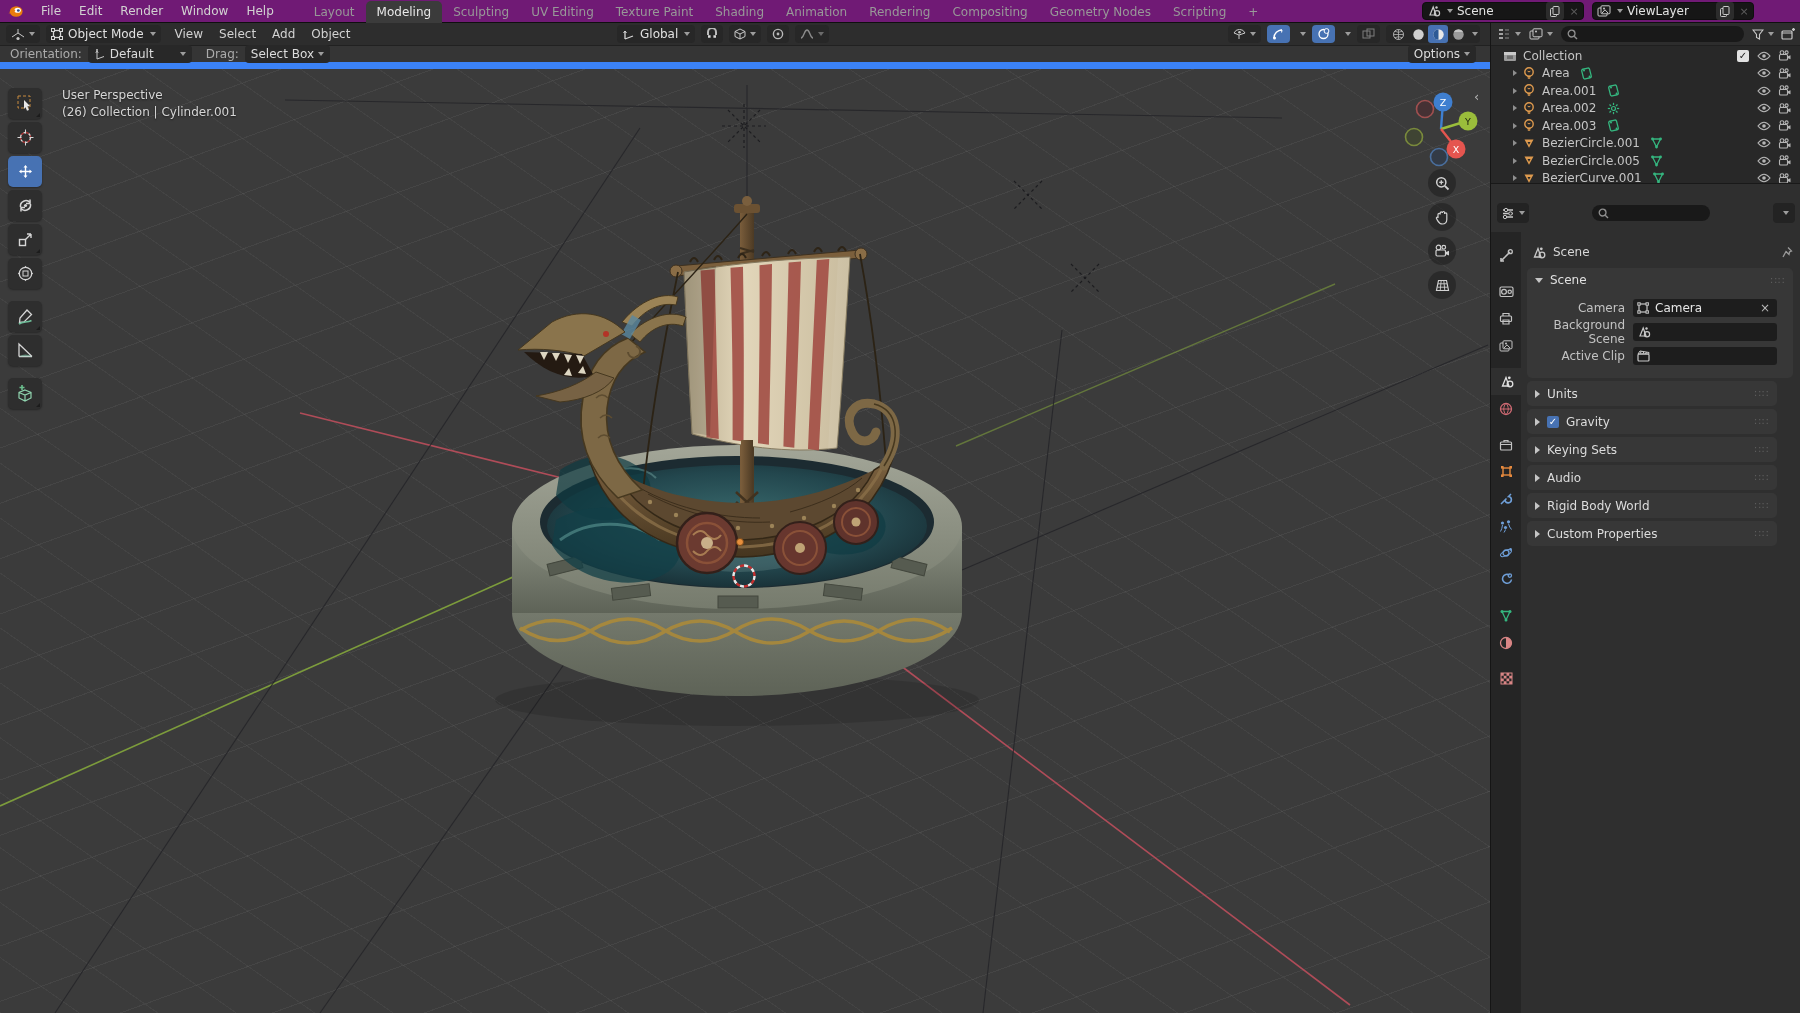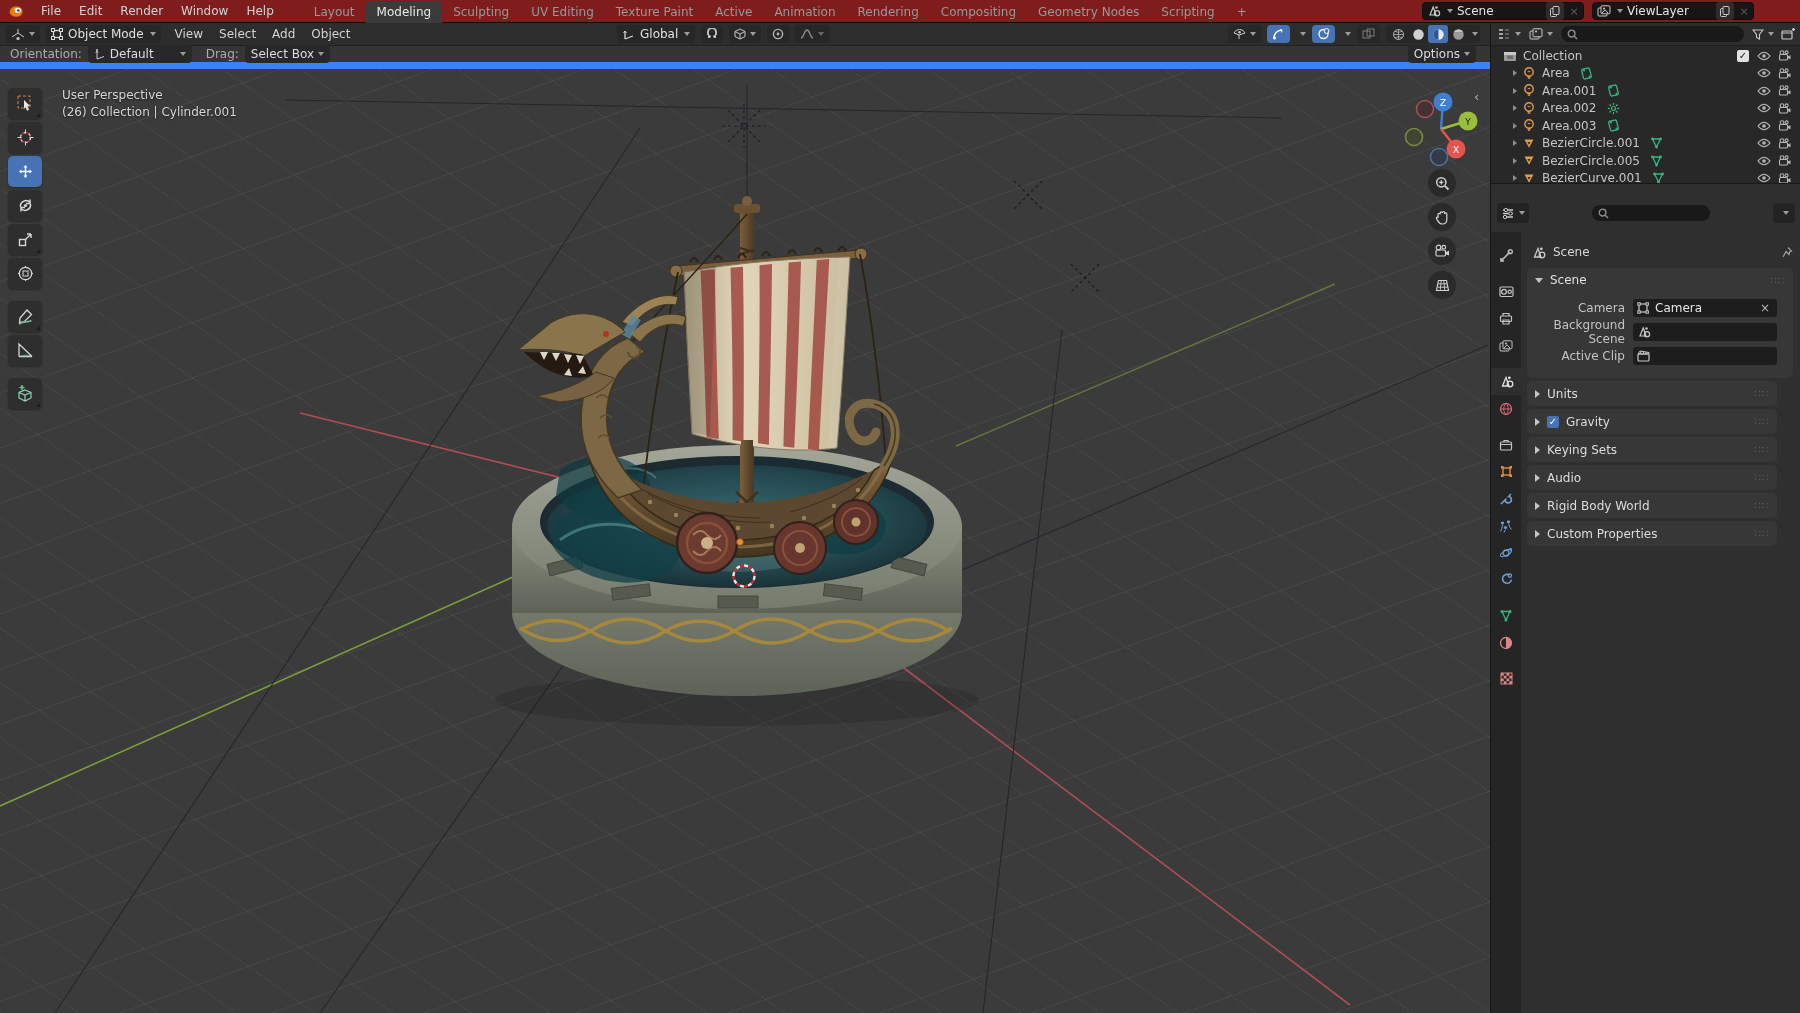--- a/index.html
+++ b/index.html
@@ -1,21 +1,21 @@
 <!DOCTYPE html>
 <html><head>
 <meta charset="utf-8">
 <style>
   * { margin:0; padding:0; box-sizing:border-box; }
   html,body { background:#111; }
   body { font-family:"DejaVu Sans", sans-serif; font-size:12px; color:#cfcfcf; }
   #app { position:relative; width:1800px; height:1013px; background:#1d1d1d; overflow:hidden; }
 
   
-  .topbar { position:absolute; left:0; top:0; width:1800px; height:23px; background:#7f1d1d;
+  .topbar { position:absolute; left:0; top:0; width:1800px; height:23px; background:#701a75;
             display:flex; align-items:center; border-bottom:1px solid #0f0f0f; }
   .logo { width:17px; height:15px; margin:0 8px 0 7px; flex:0 0 auto; }
   .menu-row { display:flex; align-items:center; }
   .menu-item { padding:3px 9px; color:#d2d2d2; border-radius:3px; cursor:default; }
   .ws-tabs { display:flex; align-items:flex-end; margin-left:20px; height:23px; }
   .ws-tab { padding:4px 11px 4px; color:#989898; font-size:12px; border-radius:5px 5px 0 0; }
   .ws-tab.active { background:#3b3b3b; color:#e8e8e8; }
   .ws-tab.add { color:#9a9a9a; }
   .topbar-right { margin-left:auto; display:flex; align-items:center; gap:8px; padding-right:46px; }
   .id-block { display:flex; align-items:center; background:#161616; border:1px solid #0e0e0e; border-radius:4px; height:18px; }
@@ -137,21 +137,21 @@
         <span class="menu-item">Window</span>
         <span class="menu-item">Help</span>
       </div>
     <div class="ws-tabs">
 
     <span class="ws-tab">Layout</span>
         <span class="ws-tab active">Modeling</span>
         <span class="ws-tab">Sculpting</span>
         <span class="ws-tab">UV Editing</span>
         <span class="ws-tab">Texture Paint</span>
-        <span class="ws-tab">Active</span>
+        <span class="ws-tab">Shading</span>
         <span class="ws-tab">Animation</span>
         <span class="ws-tab">Rendering</span>
         <span class="ws-tab">Compositing</span>
         <span class="ws-tab">Geometry Nodes</span>
         <span class="ws-tab">Scripting</span>
         <span class="ws-tab add">+</span>
       </div>
     <div class="topbar-right">
       <div class="id-block">
         <span class="id-ico">

